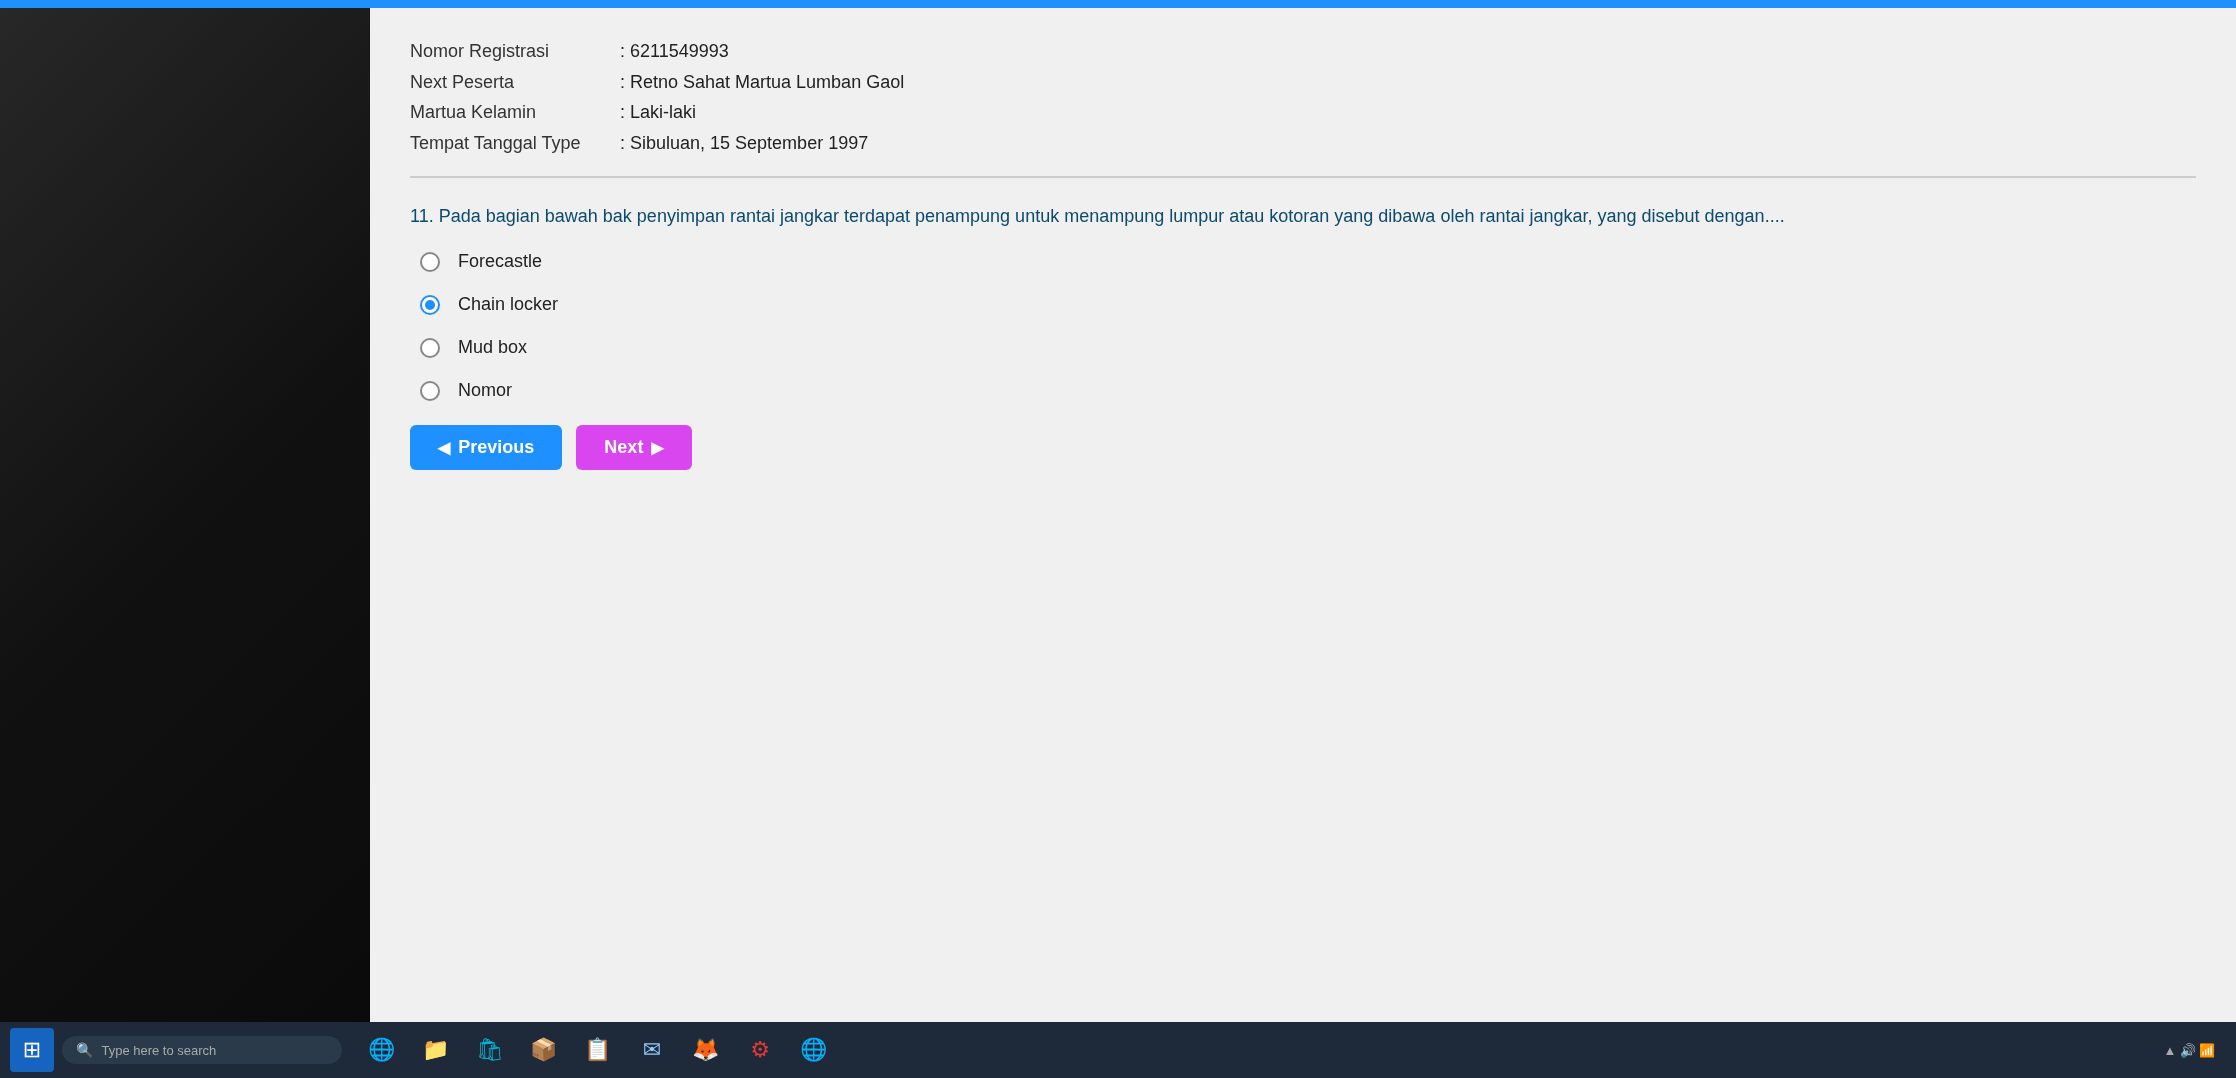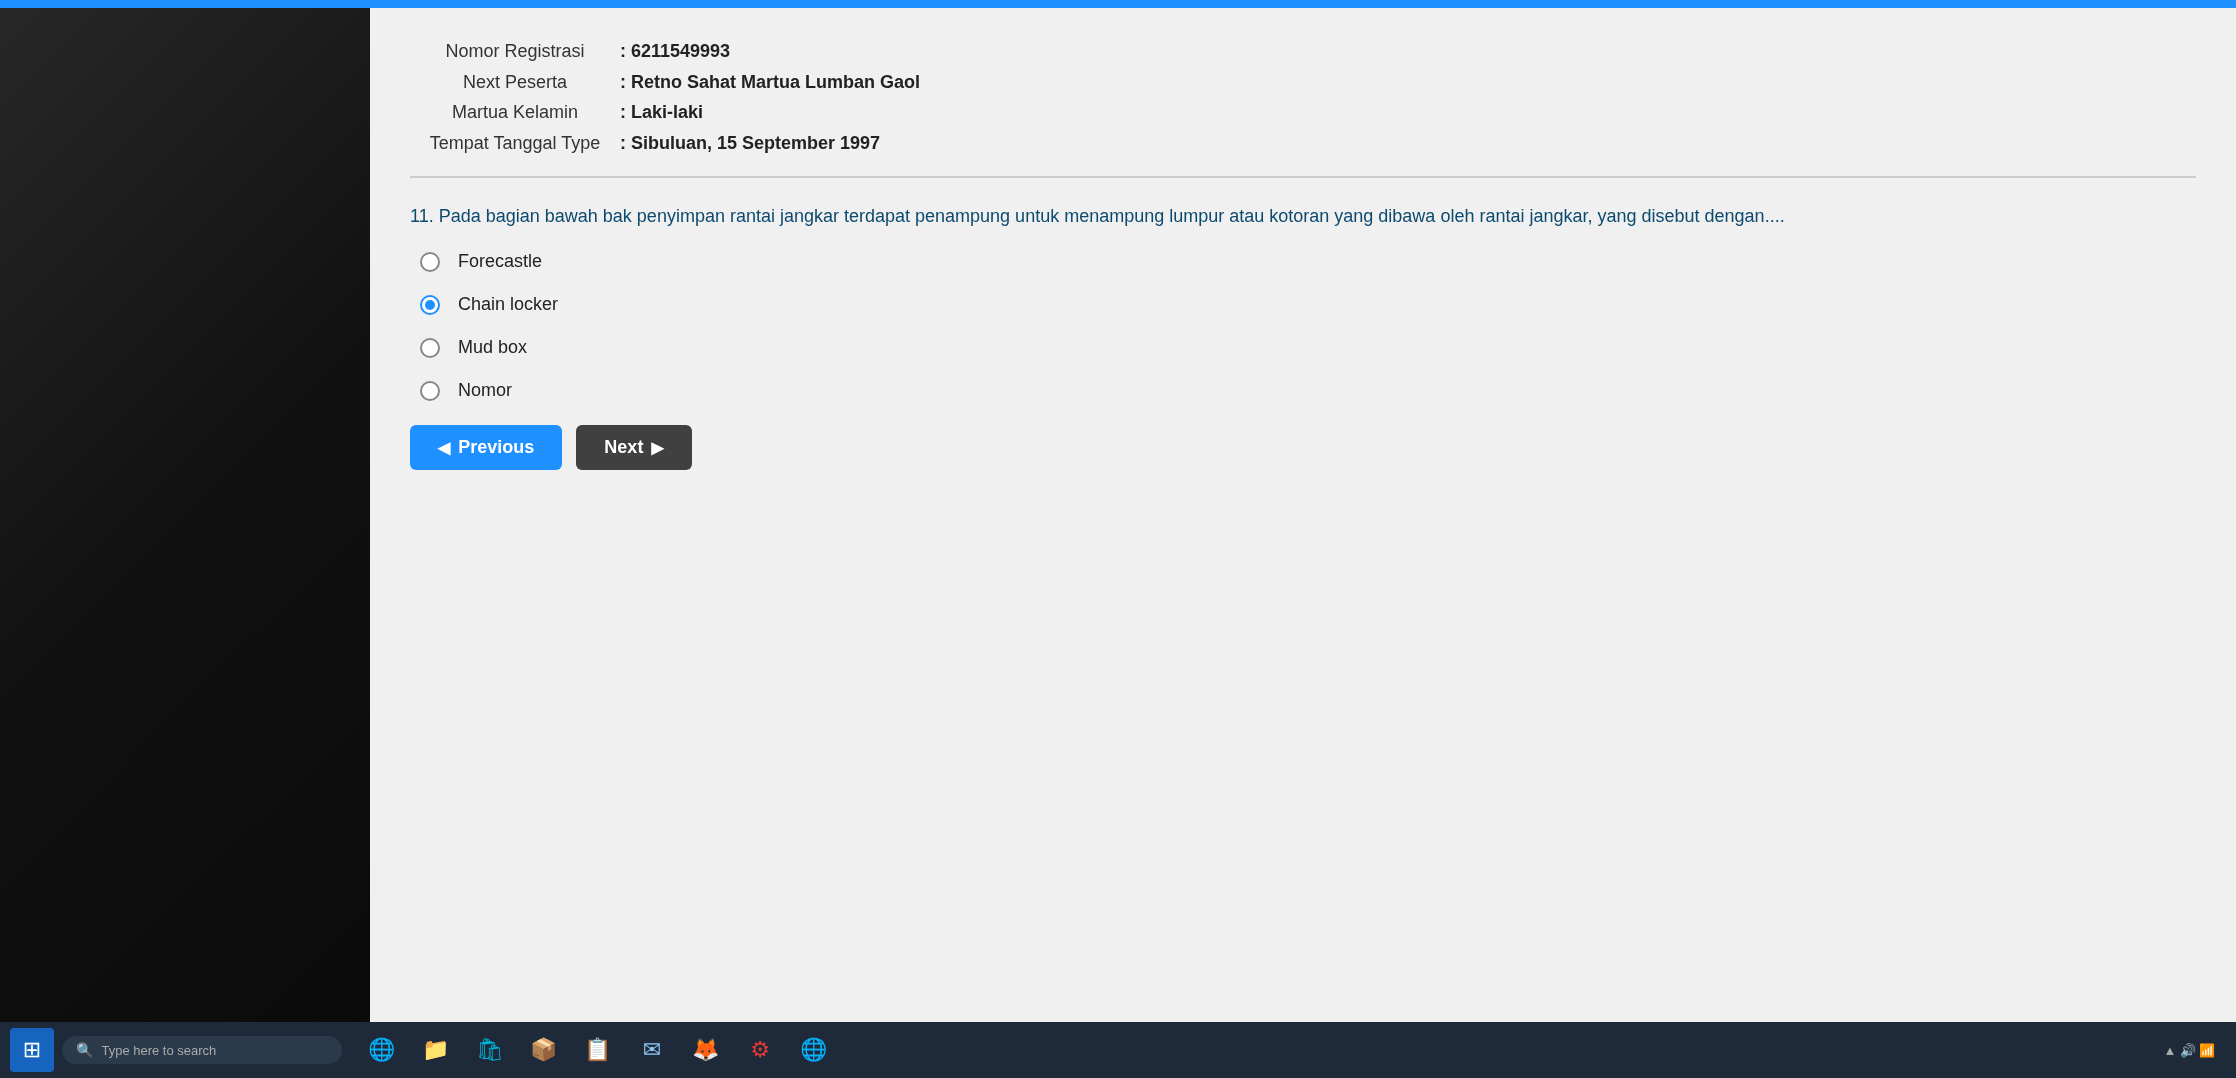--- a/index.html
+++ b/index.html
@@ -49,39 +49,37 @@
       background: #f0f0f0;
       padding: 28px 40px 0 40px;
       display: flex;
       flex-direction: column;
       overflow: hidden;
     }
 
     
     .info-table {
       margin-bottom: 18px;
-      text-align: center;
     }
 
     .info-row {
       display: flex;
       font-size: 18px;
       color: #222;
       line-height: 1.7;
     }
 
     .info-label {
       width: 210px;
       font-weight: normal;
       color: #333;
     }
 
     .info-value {
       color: #222;
-      font-weight: bold;
     }
 
     
     .divider {
       width: 100%;
       height: 2px;
       background: #ccc;
       margin-bottom: 24px;
     }
 
@@ -161,21 +159,21 @@
       font-weight: bold;
       cursor: pointer;
       color: #fff;
     }
 
     .btn-previous {
       background: #1e90ff;
     }
 
     .btn-next {
-      background: #404040;
+      background: #d946ef;
       justify-content: space-between;
     }
 
     .btn-icon {
       font-size: 16px;
     }
 
     
     .taskbar {
       width: 100%;

